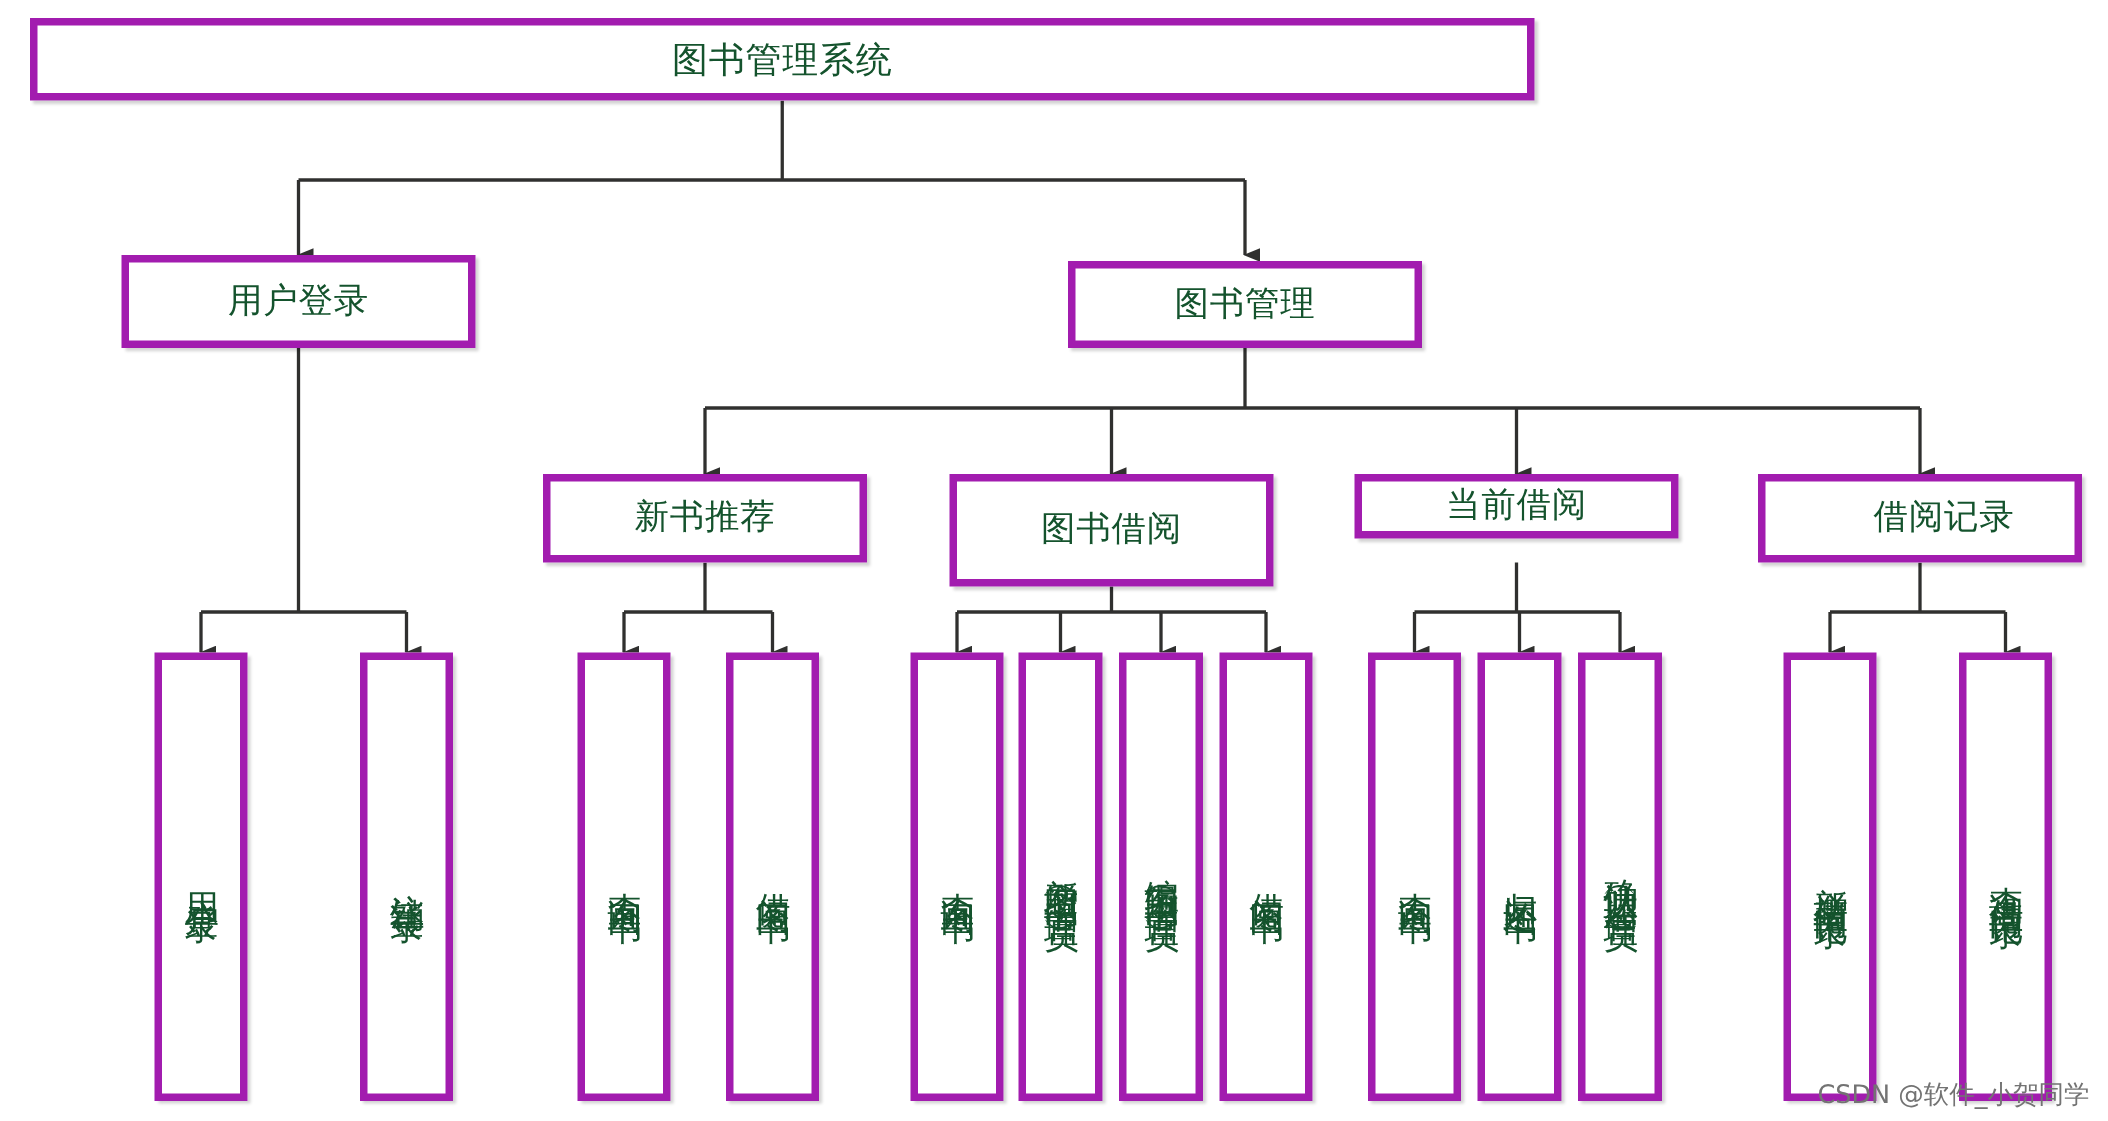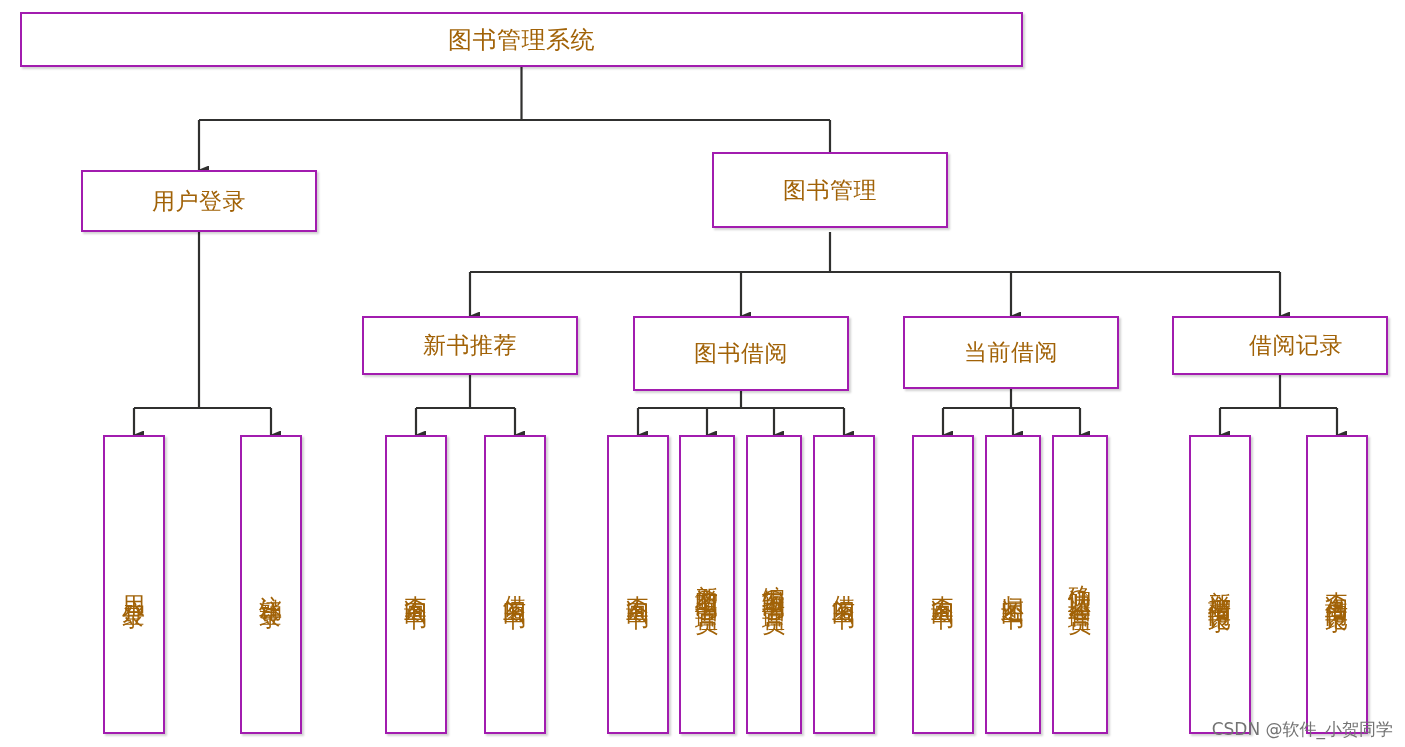--- a/index.html
+++ b/index.html
@@ -23,26 +23,26 @@
     left: 0;
     top: 0;
     width: 1405px;
     height: 747px;
     pointer-events: none;
   }
   .node {
     position: absolute;
     box-sizing: border-box;
     background: #ffffff;
-    border: 2px solid #a21caf;
+    border: 5px solid #a21caf;
     box-shadow: 2px 2px 2px rgba(0,0,0,0.18);
     display: flex;
     align-items: center;
     justify-content: center;
-    color: #a16207;
+    color: #14532d;
   }
   .node-label {
     display: block;
     text-align: center;
     line-height: 1.25;
     white-space: nowrap;
     letter-spacing: 0.5px;
   }
   
   .node.horiz .node-label {
@@ -123,30 +123,30 @@
       </g>
   </svg>
 
   <div id="node-layer">
       <div class="node horiz root" style="left: 20px; top: 12px; width: 1003px; height: 55px;">
         <span class="node-label">图书管理系统</span>
       </div>
       <div class="node horiz" style="left: 81px; top: 170px; width: 236px; height: 62px;">
         <span class="node-label">用户登录</span>
       </div>
-      <div class="node horiz" style="left: 712px; top: 152px; width: 236px; height: 76px;">
+      <div class="node horiz" style="left: 712px; top: 174px; width: 236px; height: 58px;">
         <span class="node-label">图书管理</span>
       </div>
       <div class="node horiz" style="left: 362px; top: 316px; width: 216px; height: 59px;">
         <span class="node-label">新书推荐</span>
       </div>
       <div class="node horiz" style="left: 633px; top: 316px; width: 216px; height: 75px;">
         <span class="node-label">图书借阅</span>
       </div>
-      <div class="node horiz" style="left: 903px; top: 316px; width: 216px; height: 73px;">
+      <div class="node horiz" style="left: 903px; top: 316px; width: 216px; height: 43px;">
         <span class="node-label">当前借阅</span>
       </div>
       <div class="node horiz" style="left: 1172px; top: 316px; width: 216px; height: 59px; padding-left: 32px;">
         <span class="node-label">借阅记录</span>
       </div>
       <div class="node vert" style="left: 103px; top: 435px; width: 62px; height: 299px;">
         <span class="node-label">用户登录</span>
       </div>
       <div class="node vert" style="left: 240px; top: 435px; width: 62px; height: 299px;">
         <span class="node-label">注销登录</span>

